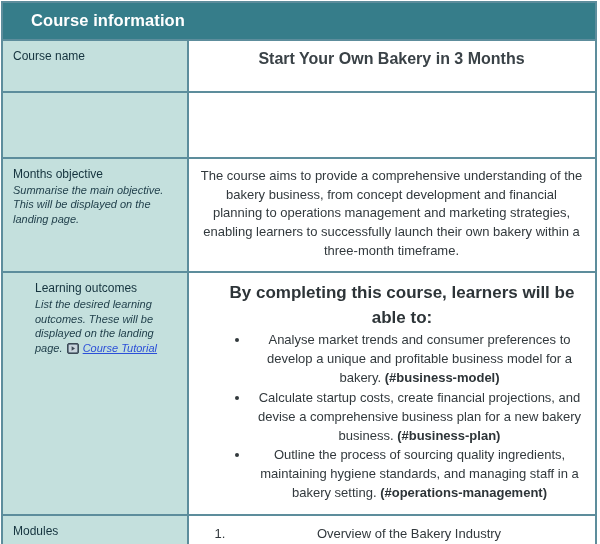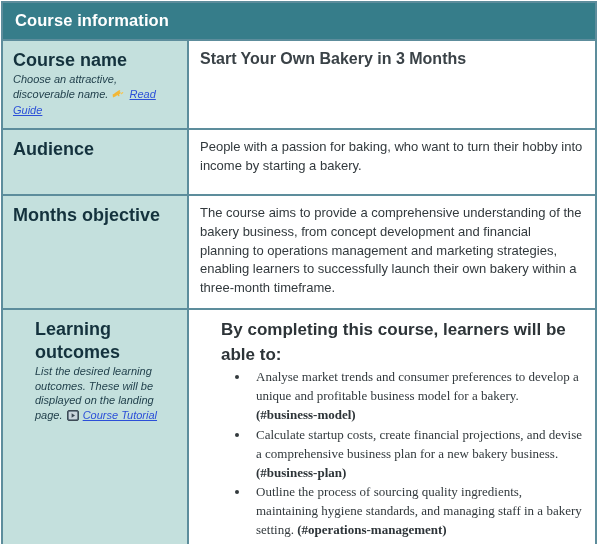--- a/index.html
+++ b/index.html
@@ -24,21 +24,21 @@
     border-collapse: separate;
     background: #ffffff;
   }
 
   
   .table-header {
     background: #367d8a;
     color: #ffffff;
     font-size: 16.5px;
     font-weight: bold;
-    padding: 8px 0 8px 12px;
+    padding: 8px 0 8px 28px;
     letter-spacing: 0.1px;
     line-height: 1.2;
     border-bottom: 2px solid #5d8d9c;
   }
 
   
   .row {
     display: flex;
     align-items: stretch;
     border-bottom: 2px solid #5d8d9c;
@@ -51,25 +51,26 @@
     box-sizing: border-box;
     background: #c4e0dd;
     border-right: 2px solid #5d8d9c;
     padding: 8px 10px 10px 10px;
   }
   .cell-value {
     flex: 1;
     box-sizing: border-box;
     background: #ffffff;
     padding: 8px 12px 10px 11px;
+    text-align: center;
   }
 
   .label-title {
-    font-size: 18px;
-    font-weight: bold;
+    font-size: 12px;
+    font-weight: normal;
     color: #14323d;
     line-height: 1.25;
     margin: 0 0 1px 0;
   }
   .label-hint {
     font-size: 11px;
     font-style: italic;
     color: #1d3c48;
     line-height: 1.32;
     margin: 0;
@@ -104,21 +105,20 @@
     font-weight: bold;
     color: #2d3438;
     line-height: 1.45;
     margin: 0 0 1px 0;
   }
 
   ul.outcome-list {
     margin: 0;
     padding: 0 0 0 29px;
     list-style: disc;
-    font-family: Liberation Serif, serif;
   }
   ul.outcome-list li {
     font-size: 13px;
     line-height: 1.45;
     color: #32393d;
     margin: 0 0 1px 0;
     padding-left: 6px;
   }
   ul.outcome-list li b { font-weight: bold; color: #2d3438; }
 
@@ -144,45 +144,35 @@
 </head>
 <body>
 
 <div class="course-table">
 
   <div class="table-header">Course information</div>
 
   <div class="row row-name">
     <div class="cell-label">
       <div class="label-title">Course name</div>
-      <div class="label-hint"><span>Choose an attractive, discoverable name.</span>
-        <span class="icon-inline"><svg width="13" height="11" viewBox="0 0 13 11" aria-hidden="true">
-              <path d="M1 8.6c1.6-.6 3.1-1.5 4.4-2.5l.7.9c.3.4.9.4 1.2.1.3-.3.3-.7.1-1l-.5-.7 1.4-1c.3-.2.4-.7.2-1-.2-.4-.7-.5-1-.3l-1.5 1 2-1.6c.3-.3.4-.7.1-1-.2-.3-.7-.4-1-.2L3.6 3.4c-1 .8-2 1.6-3 2.2z" fill="#f2b736"></path>
-              <path d="M10.3 3.1c.3-.2.7-.1.9.2.2.3.1.7-.2.9l-1.8 1.2-.6-.9z" fill="#f5c75c"></path>
-            </svg></span>
-        <a href="#">Read Guide</a>
-      </div>
     </div>
     <div class="cell-value">
       <div class="value-title">Start Your Own Bakery in 3 Months</div>
     </div>
   </div>
 
   <div class="row row-aud">
     <div class="cell-label">
-      <div class="label-title">Audience</div>
-    </div>
-    <div class="cell-value">
-      <div class="value-text">People with a passion for baking, who want to turn their hobby into income by starting a bakery.</div>
     </div>
   </div>
 
   <div class="row row-obj">
     <div class="cell-label">
       <div class="label-title">Months objective</div>
+      <div class="label-hint">Summarise the main objective. This will be displayed on the landing page.</div>
     </div>
     <div class="cell-value">
       <div class="value-text">The course aims to provide a comprehensive understanding of the bakery business, from concept development and financial planning to operations management and marketing strategies, enabling learners to successfully launch their own bakery within a three-month timeframe.</div>
     </div>
   </div>
 
   <div class="row row-out">
     <div class="cell-label">
       <div class="label-title">Learning outcomes</div>
       <div class="label-hint"><span>List the desired learning outcomes. These will be displayed on the landing page.</span>

